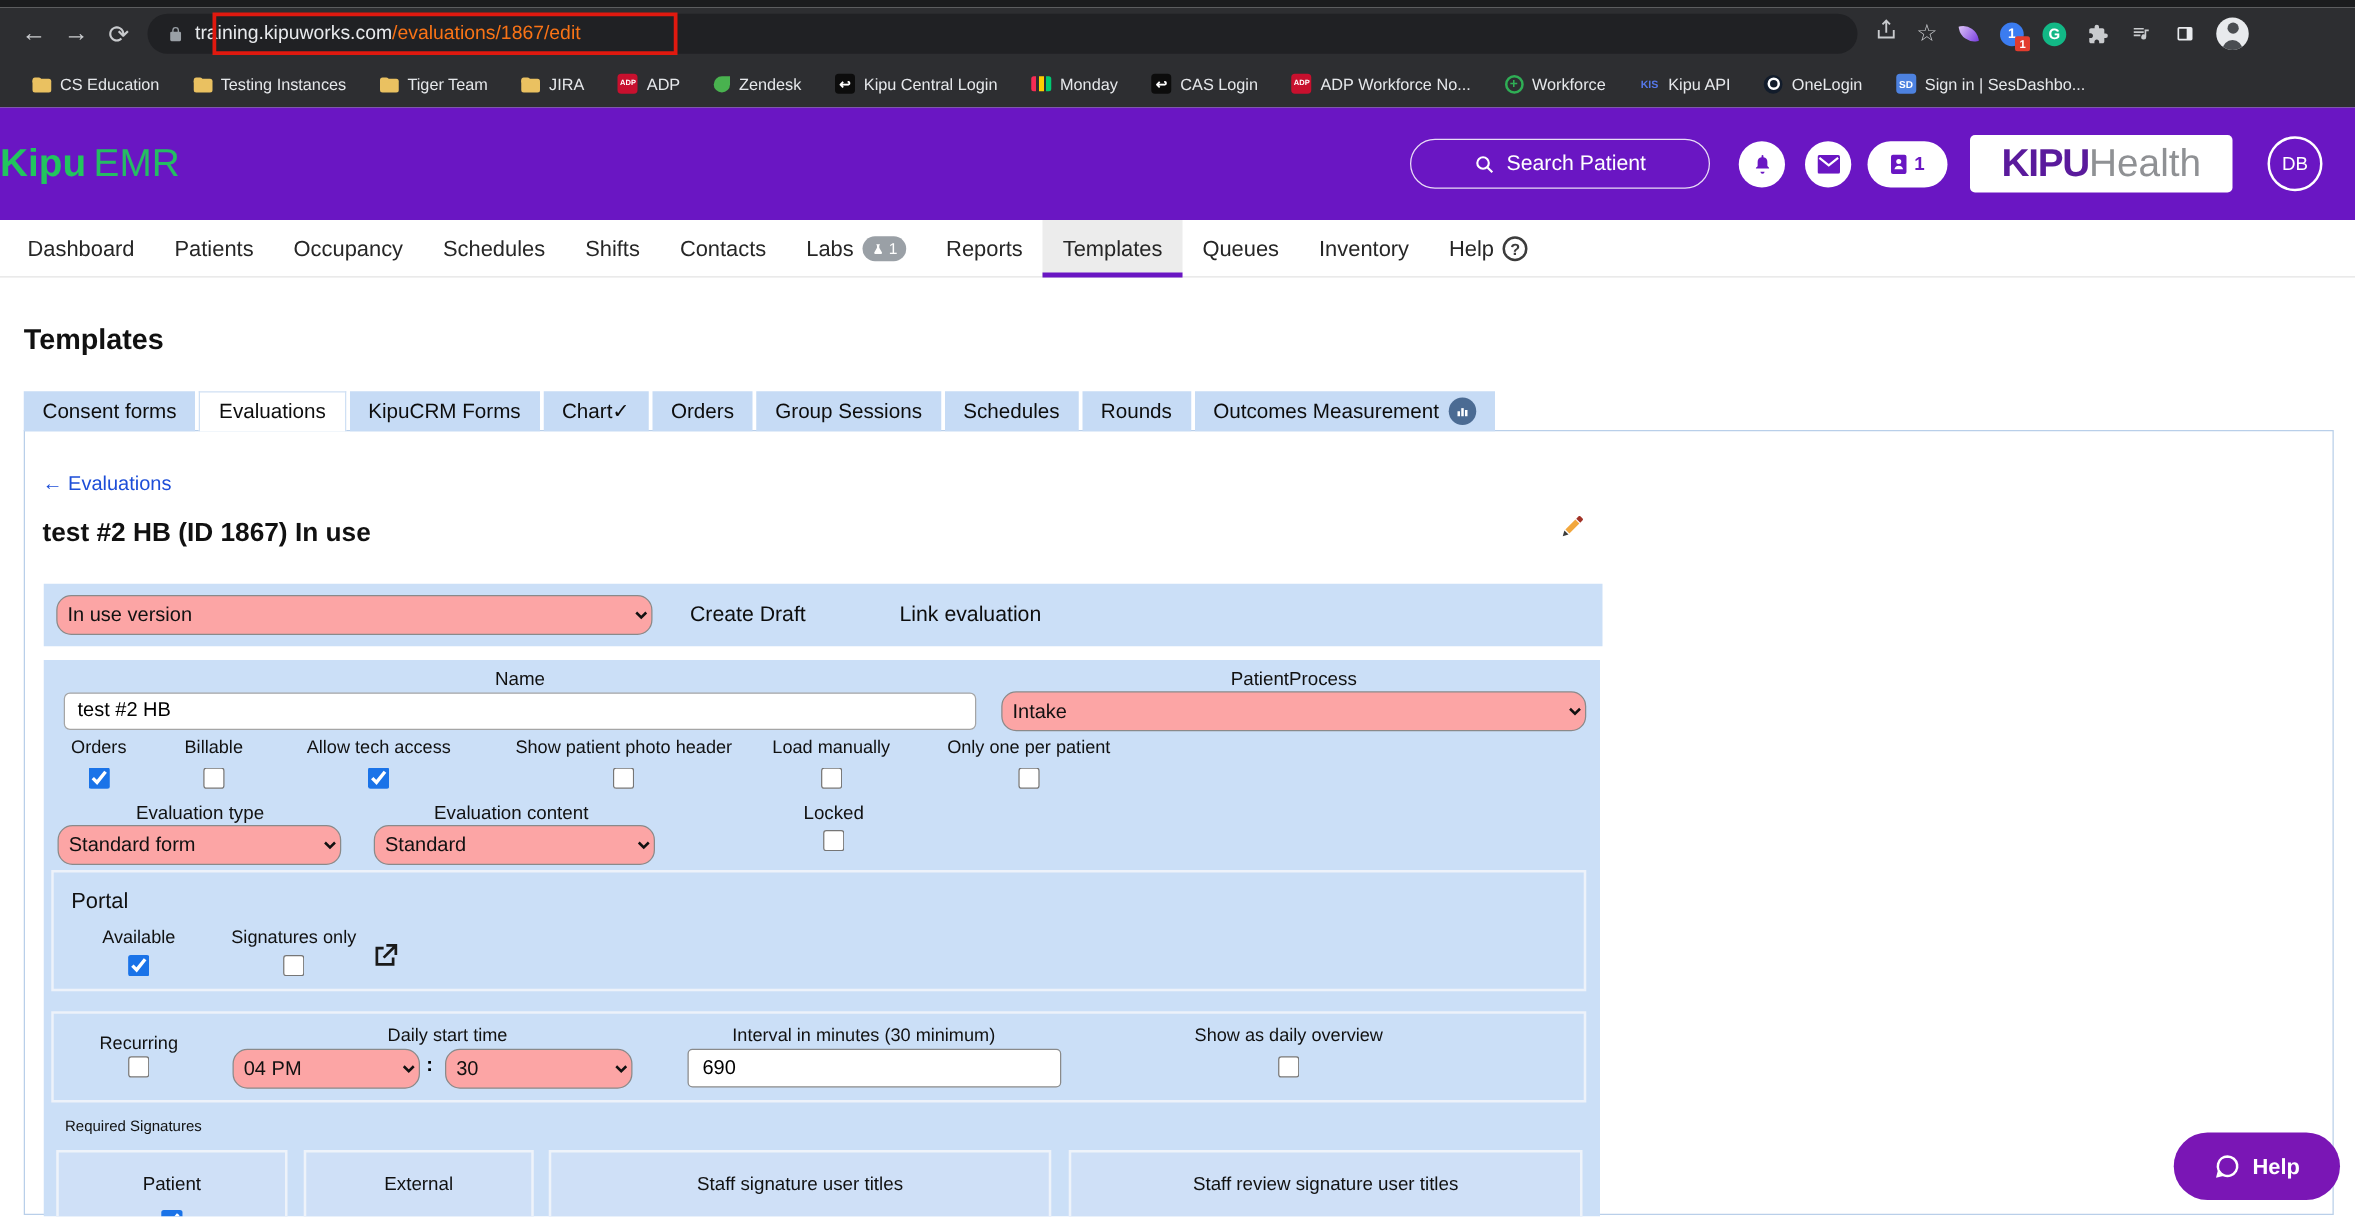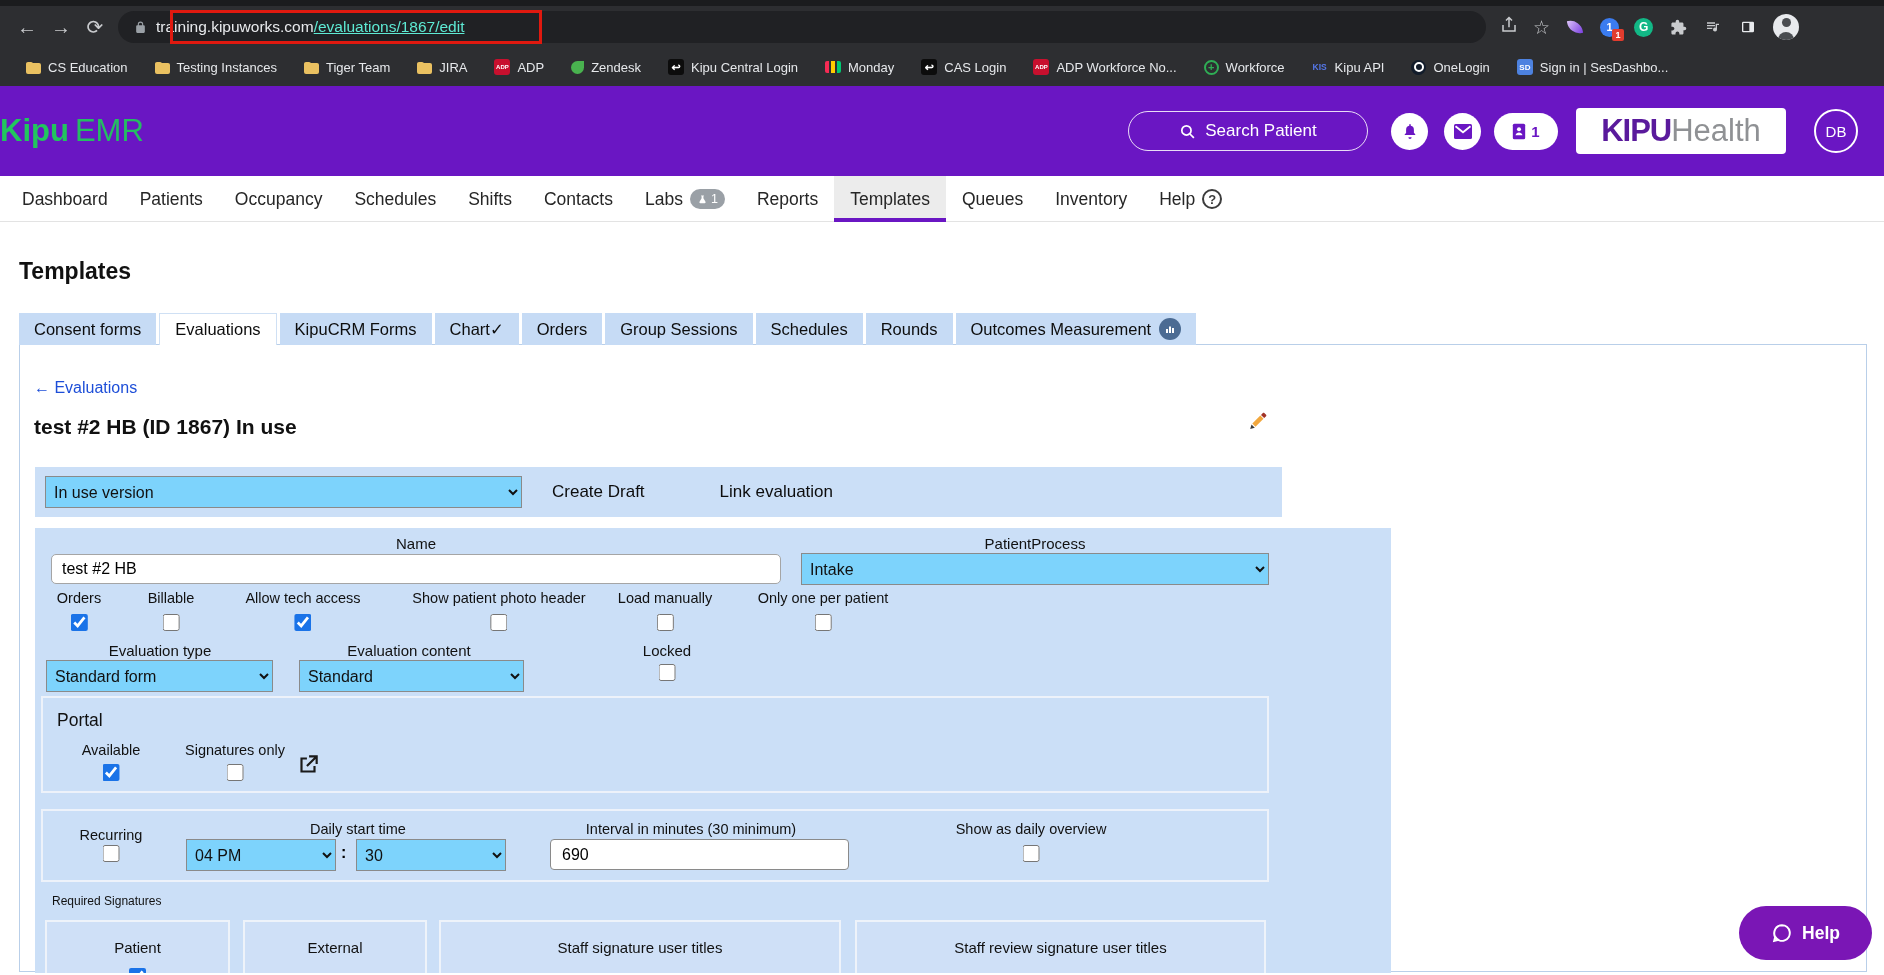--- a/index.html
+++ b/index.html
@@ -8,21 +8,21 @@
 
   
   .tabstrip { height:6px; background:#1b1c1e; }
   .toolbar { position:relative; height:42px; background:#2d2e31;
     display:flex; align-items:center; padding:0 10px; }
   .tb-btn { color:#c9cbce; font-size:20px; width:34px; text-align:center; cursor:pointer; }
   .omnibox { height:32px; background:#202124; border-radius:16px; width:1368px;
     display:flex; align-items:center; gap:9px; padding:0 16px; margin-left:6px;
     font-size:15.5px; flex:none; }
   .omnibox .host { color:#e8eaed; }
-  .omnibox .path { color:#5eead4;text-decoration:underline; }
+  .omnibox .path { color:#f97316; }
   .red-annotation { position:absolute; left:170px; top:4px; width:372px; height:34px;
     border:3px solid #e0190f; z-index:6; pointer-events:none; }
   .tb-right { display:flex; align-items:center; gap:15px; margin-left:14px; }
   .glyph { color:#c9cbce; font-size:19px; cursor:pointer; }
   .ext { position:relative; width:20px; height:20px; display:flex;
     align-items:center; justify-content:center; cursor:pointer; }
   .ext-feather::before { content:''; width:14px; height:14px;
     background:linear-gradient(135deg,#dcc3f8,#7a3fe0); border-radius:0 90% 0 90%;
     transform:rotate(-10deg); }
   .ext-blue { width:19px; height:19px; background:#3b7cf0; border-radius:50%;
@@ -109,28 +109,28 @@
     display:inline-flex; align-items:center; justify-content:center; }
 
   .container { position:relative; margin:-1px 17px 0 19px; height:628px;
     border:1px solid #b9cfe9; background:#fff; }
   .back-link { position:absolute; left:14px; top:34px; font-size:16px; color:#1d4ed8; cursor:pointer; }
   .eval-title { position:absolute; left:14px; top:70px; font-size:21px; font-weight:bold; color:#111; }
   .pencil { position:absolute; left:1226px; top:64px; cursor:pointer; }
 
   .version-bar { position:absolute; left:15px; top:122px; width:1247px; height:50px;
     background:#cbdff7; display:flex; align-items:center; }
-  select { height:32px; font-size:16px; border:1px solid #8a8a8a; border-radius:0;
-    background:#7dd3fc; padding:0 4px; color:#111; }
+  select { height:32px; font-size:16px; border:1px solid #8a8a8a; border-radius:12px;
+    background:#fca5a5; padding:0 4px; color:#111; }
   .version-select { margin-left:10px; width:477px; }
   .vb-link { font-size:17px; color:#0d0d0d; cursor:pointer; }
   .create-draft { margin-left:30px; }
   .link-eval { margin-left:75px; }
 
-  .panel { position:absolute; left:15px; top:183px; width:1356px; height:445px;
+  .panel { position:absolute; left:15px; top:183px; width:1245px; height:445px;
     background:#cbdff7; overflow:hidden; }
   .flabel { position:absolute; font-size:15px; color:#111; transform:translateX(-50%);
     white-space:nowrap; }
   .name-input { position:absolute; left:16px; top:26px; width:730px; height:30px;
     border:1px solid #a5a5a5; border-radius:5px; font-size:16px; padding:0 10px;
     font-family:"Liberation Sans",sans-serif; }
   .process-select { position:absolute; left:766px; top:25px; width:468px; }
   input[type=checkbox] { width:17px; height:17px; accent-color:#1a73e8; cursor:pointer; }
   .cbcol { position:absolute; top:62px; transform:translateX(-50%); text-align:center;
     font-size:14.5px; color:#111; white-space:nowrap; }

